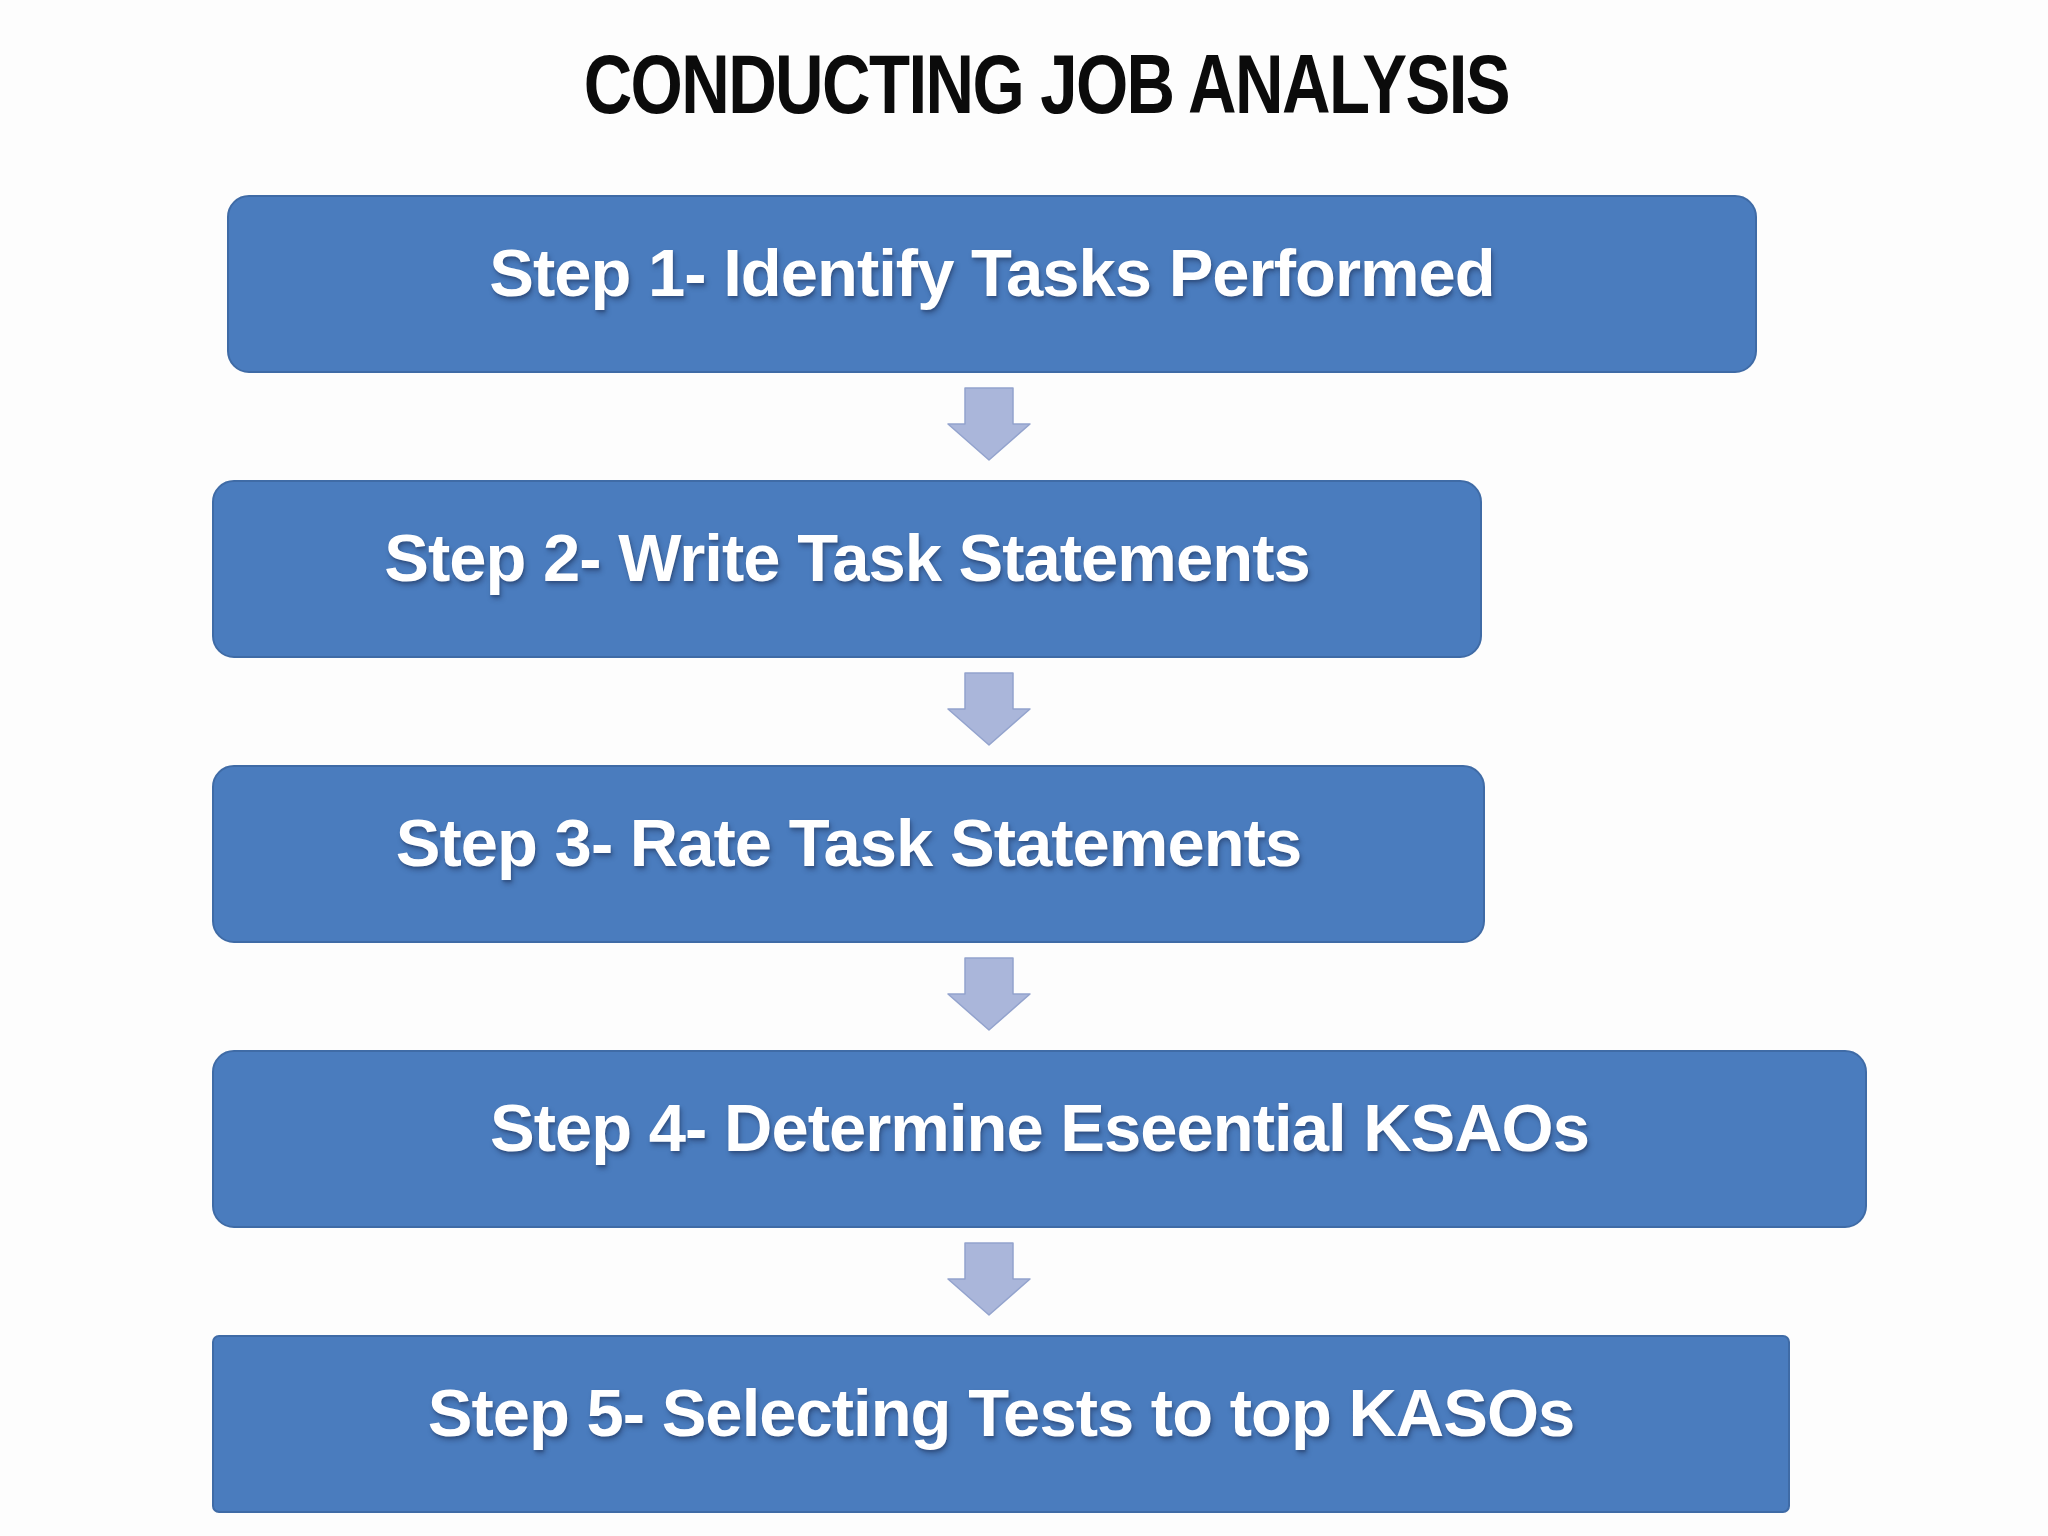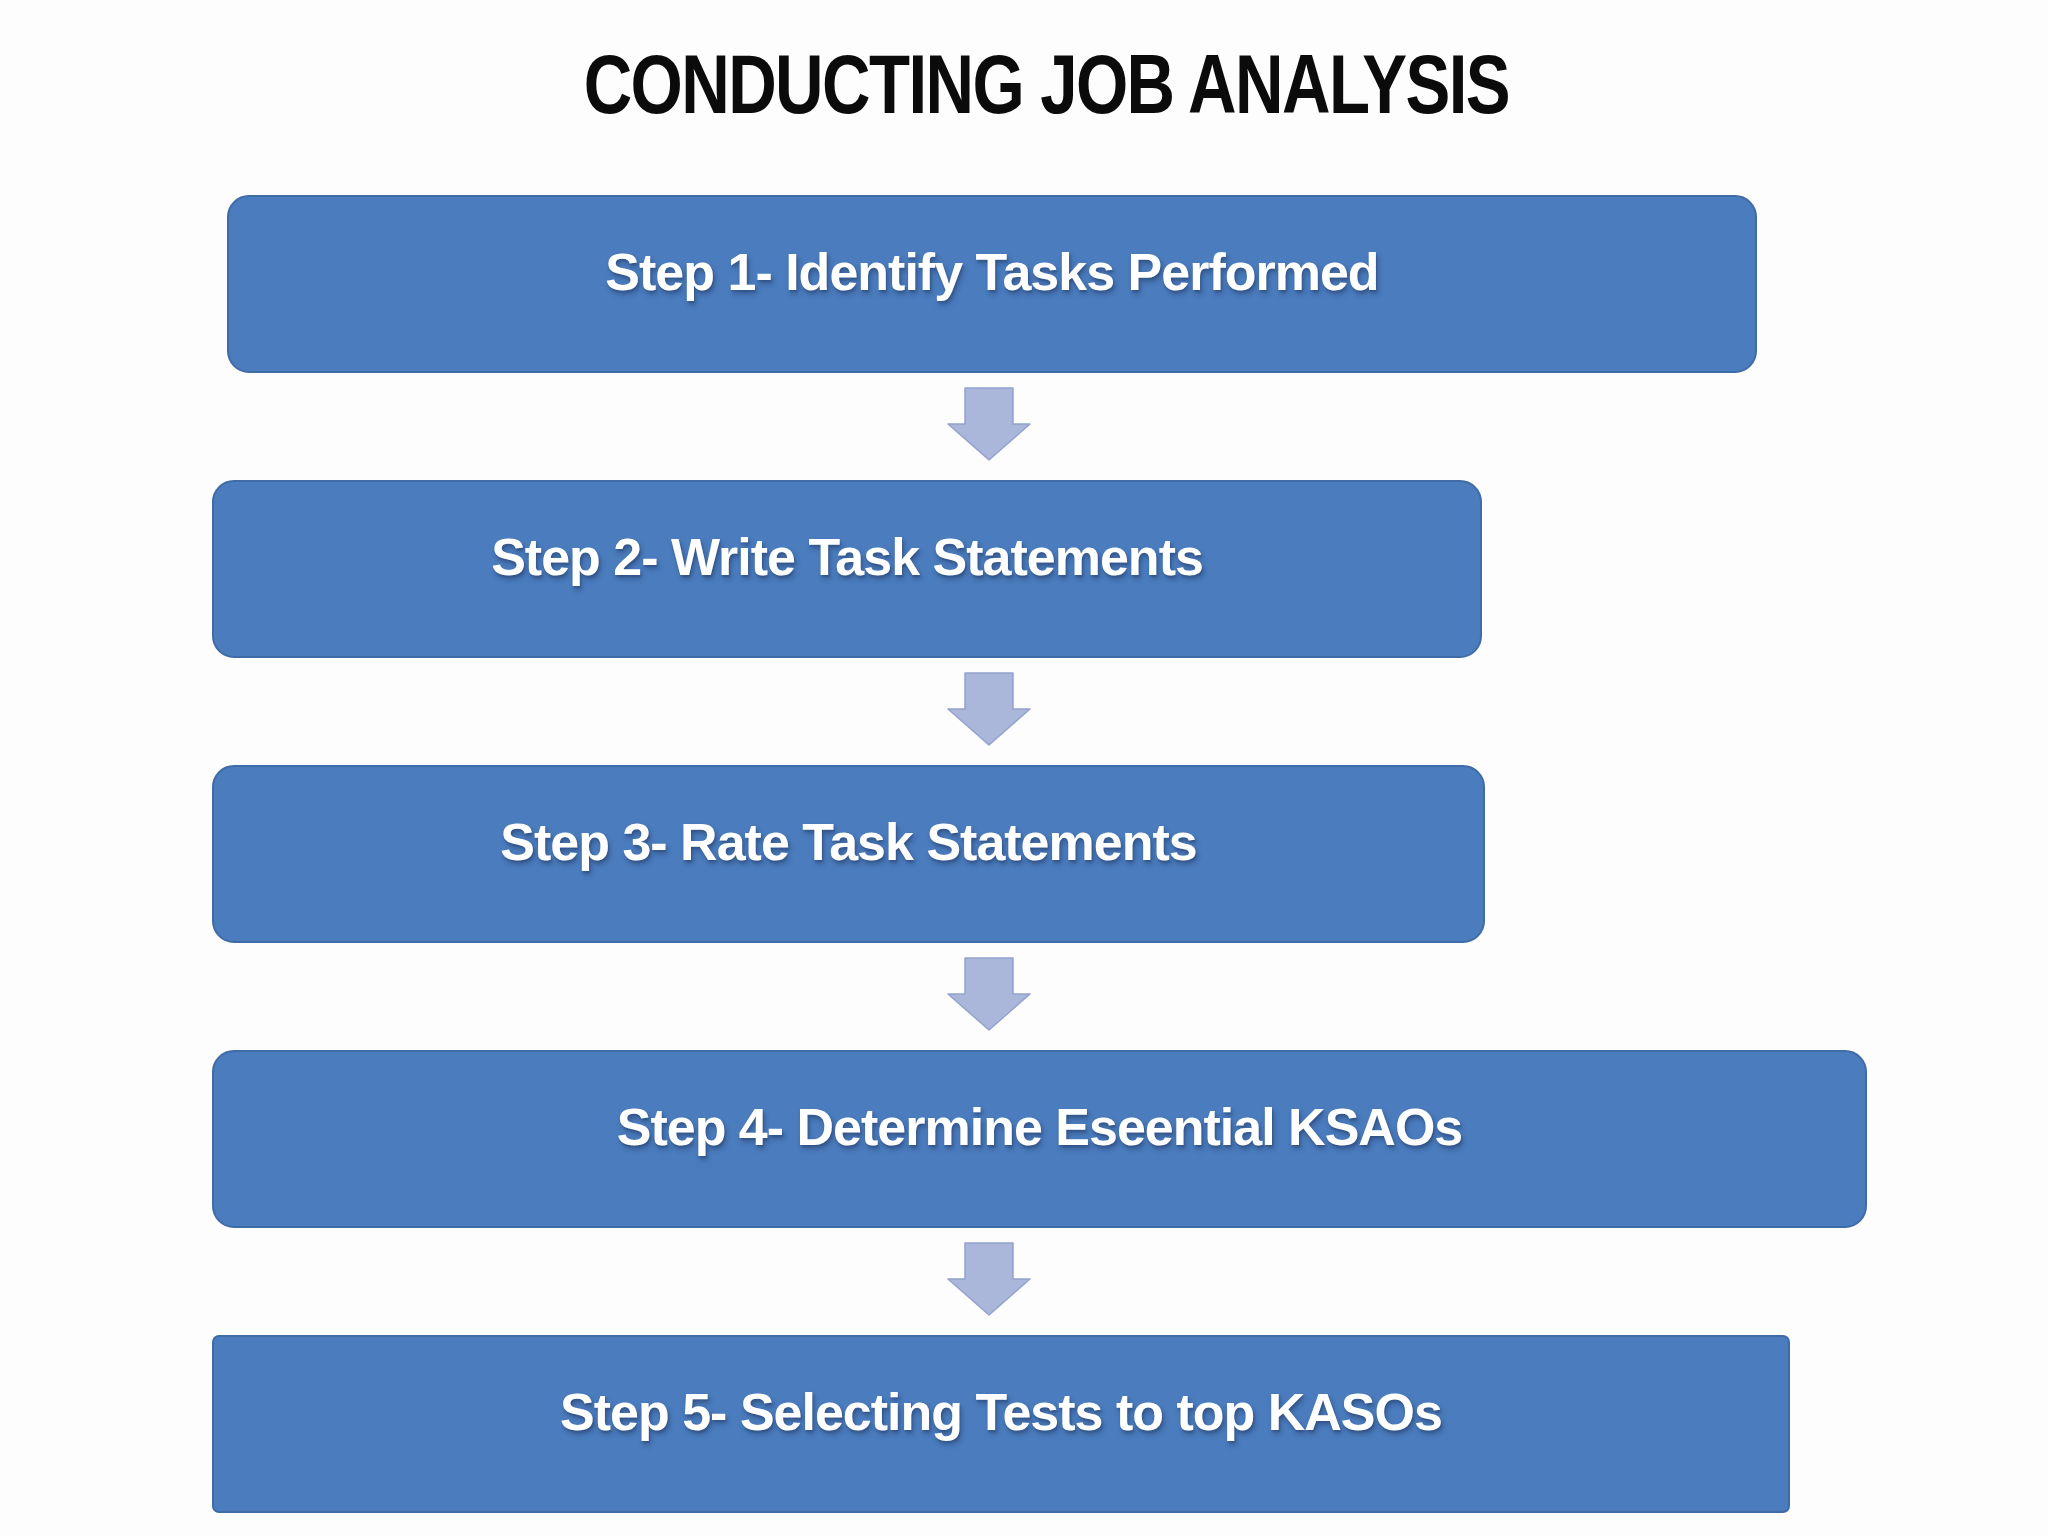--- a/index.html
+++ b/index.html
@@ -49,21 +49,21 @@
     background:var(--box-fill);
     border:2px solid var(--box-border);
     border-radius:22px;
     display:flex;
     align-items:center;
     justify-content:center;
     padding-bottom:24px;
   }
   .step-label{
     color:var(--box-text);
-    font-size:52px;
+    font-size:67px;
     font-weight:700;
     letter-spacing:-1px;
     white-space:nowrap;
     text-shadow:2px 4px 5px rgba(25,40,75,0.35), 1px 2px 2px rgba(25,40,75,0.25);
   }
   .box-1{top:195px;left:227px;width:1530px;}
   .box-2{top:480px;left:212px;width:1270px;}
   .box-3{top:765px;left:212px;width:1273px;}
   .box-4{top:1050px;left:212px;width:1655px;}
   .box-5{top:1335px;left:212px;width:1578px;border-radius:7px;}

